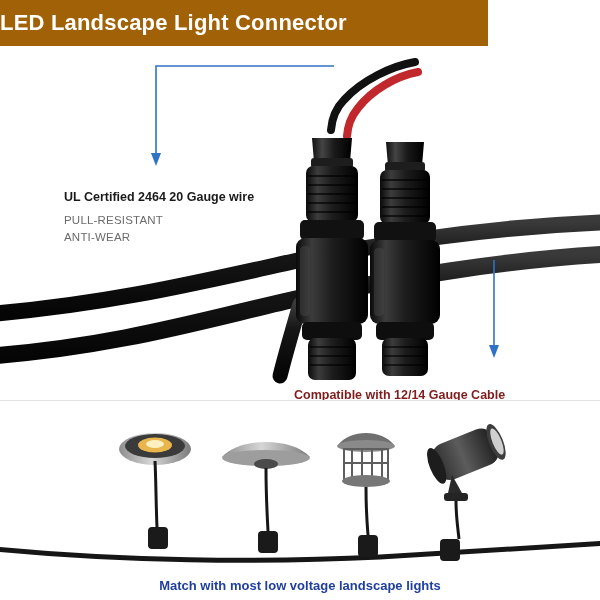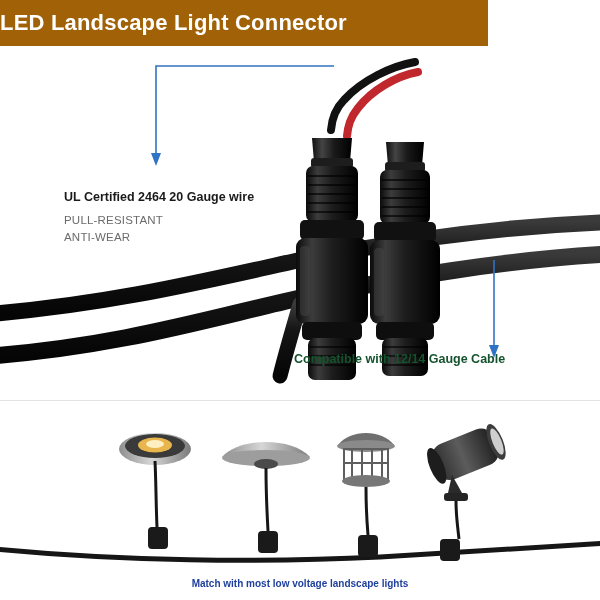--- a/index.html
+++ b/index.html
@@ -77,24 +77,24 @@
   }
   .callout-top .sub {
     font-size: 11.5px;
     color: #6b6b6b;
     line-height: 17px;
     letter-spacing: 0.2px;
   }
   .callout-bottom {
     position: absolute;
     left: 294px;
-    top: 352px;
+    top: 388px;
     font-size: 12.5px;
     font-weight: bold;
-    color: #14532d;
+    color: #7f1d1d;
     white-space: nowrap;
   }
 
   
   .fixtures {
     position: absolute;
     left: 0;
     top: 400px;
     width: 600px;
     height: 200px;
@@ -109,21 +109,21 @@
     width: 600px;
     height: 200px;
   }
   .footer-caption {
     position: absolute;
     left: 0;
     top: 578px;
     width: 600px;
     text-align: center;
     color: #1f3f9c;
-    font-size: 10px;
+    font-size: 13px;
     font-weight: bold;
     white-space: nowrap;
   }
 </style>
 </head>
 <body>
 
 <div class="page">
 
   <div class="header">

